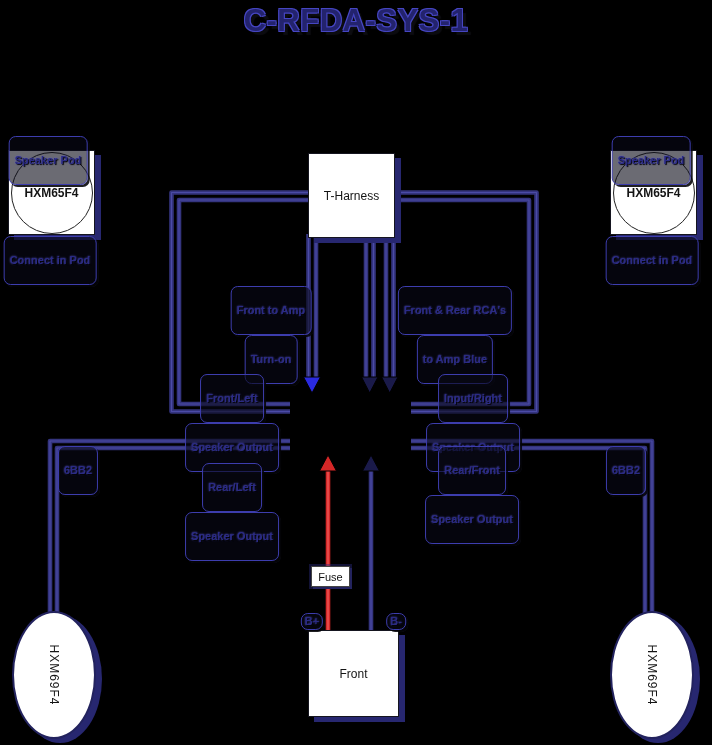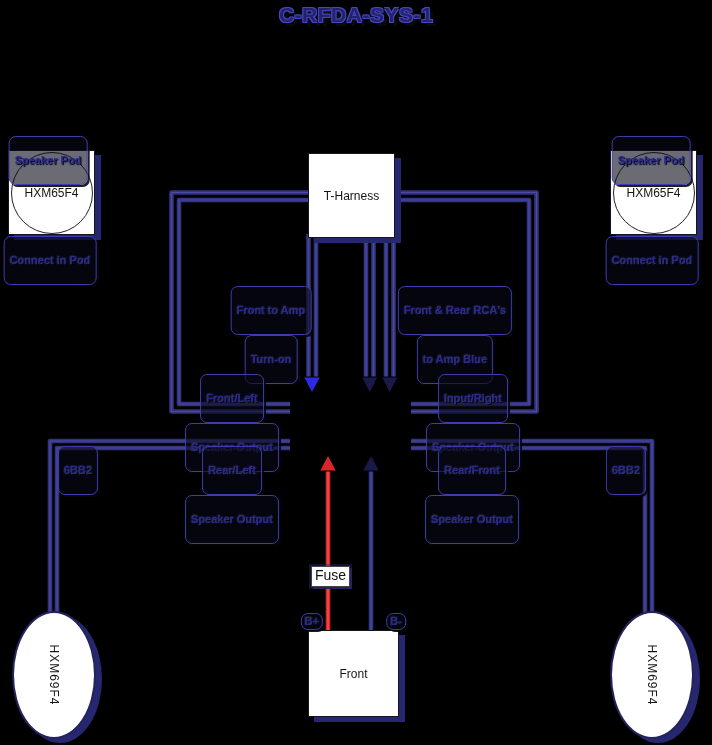--- a/index.html
+++ b/index.html
@@ -15,36 +15,36 @@
   .wf{fill:none;stroke:var(--wire);stroke-width:4.6;stroke-linejoin:round;}
   .ws{fill:none;stroke:var(--wire-sheen);stroke-width:1.2;stroke-linejoin:round;}
   .pf{fill:none;stroke:var(--power-wire);stroke-width:4.6;}
   .psh{fill:none;stroke:#f26060;stroke-width:1.2;}
   .arrow{stroke:#000;stroke-width:1;stroke-linejoin:round;}
   .a-blue{fill:var(--turn-on-arrow);} .a-dark{fill:var(--dark-arrow);} .a-red{fill:var(--power-wire);}
   .node{position:absolute;background:var(--node-fill);border:1px solid #15151f;
     box-shadow:6px 5px 0 var(--shadow);display:flex;align-items:center;justify-content:center;
     font-size:12px;color:#141414;z-index:3;}
   .circle{width:80px;height:80px;border:1.2px solid #222;border-radius:50%;
-    display:flex;align-items:center;justify-content:center;}
+    display:flex;align-items:center;justify-content:center;font-weight:bold;}
   .ellipse{border-radius:50%;border:2.5px solid #23235e;box-shadow:6px 4px 0 var(--shadow);}
   .vtext{transform:rotate(90deg);white-space:nowrap;letter-spacing:1px;font-size:12px;}
   .lbl{position:absolute;z-index:4;transform:translateX(-50%);text-align:center;
     font-size:11px;font-weight:bold;line-height:15px;white-space:nowrap;}
   .pill{display:inline-block;padding:16px 5px;border:1px solid var(--label-outline);
     border-radius:7px;background:rgba(8,8,22,0.60);color:var(--label-text);
     text-shadow:1px 1px 1px #000,0 0 2px #5a5ad0;
     box-shadow:2px 2px 0 rgba(0,0,0,0.85),2px 2px 0 rgba(90,90,160,0.25);}
   .title{position:absolute;left:356px;top:3px;transform:translateX(-50%);z-index:4;
-    font-size:21px;font-weight:bold;letter-spacing:0.5px;color:#23236d;white-space:nowrap;
+    font-size:31px;font-weight:bold;letter-spacing:0.5px;color:#23236d;white-space:nowrap;
     text-shadow:-1px -1px 0 #4646c2,1px -1px 0 #4646c2,-1px 1px 0 #4646c2,1px 1px 0 #4646c2,
       4px 4px 1px #0c0c10,5px 6px 3px #000;}
   .fuse{position:absolute;left:311px;top:566px;width:37px;height:19px;z-index:5;
     background:#fff;border:1px solid #444;box-shadow:2px 2px 0 #23235e,0 0 0 2px rgba(40,40,120,0.45);
-    display:flex;justify-content:center;font-size:14px;color:#111;}
+    display:flex;align-items:center;justify-content:center;font-size:11px;color:#111;}
 </style>
 </head>
 <body>
 
 <div class="stage">
 
   <svg class="wires" width="712" height="745" viewBox="0 0 712 745">
     <defs>
       <path id="w-fl-a" d="M308 192.5 H171.5 V411.5 H290"></path>
       <path id="w-fl-b" d="M308 200 H179 V404 H290"></path>
@@ -188,21 +188,21 @@
     <span class="pill">to Amp Blue</span>
   </div>
   <div class="lbl" style="left:232px;top:374px">
     <span class="pill">Front/Left</span><br>
     <span class="pill">Speaker Output</span>
   </div>
   <div class="lbl" style="left:473px;top:374px">
     <span class="pill">Input/Right</span><br>
     <span class="pill">Speaker Output</span>
   </div>
-  <div class="lbl" style="left:232px;top:446px">
+  <div class="lbl" style="left:232px;top:463px">
     <span class="pill">Rear/Left</span><br>
     <span class="pill">Speaker Output</span>
   </div>
   <div class="lbl" style="left:472px;top:446px">
     <span class="pill">Rear/Front</span><br>
     <span class="pill">Speaker Output</span>
   </div>
   <div class="lbl" style="left:78px;top:446px">
     <span class="pill">6BB2</span>
   </div>

